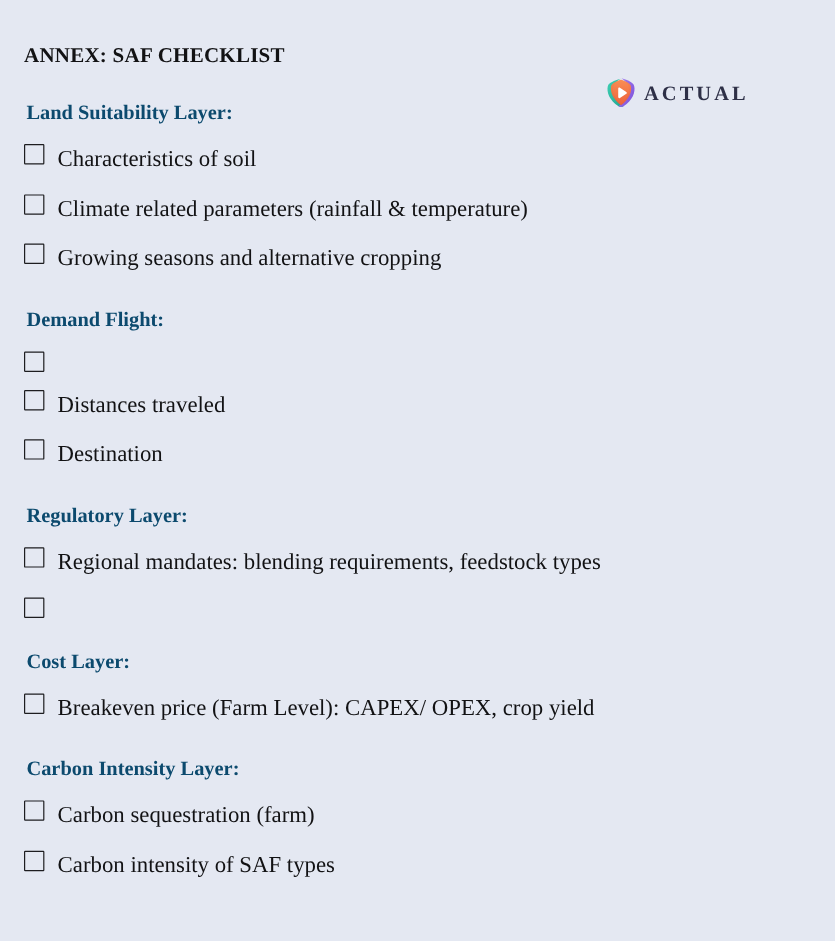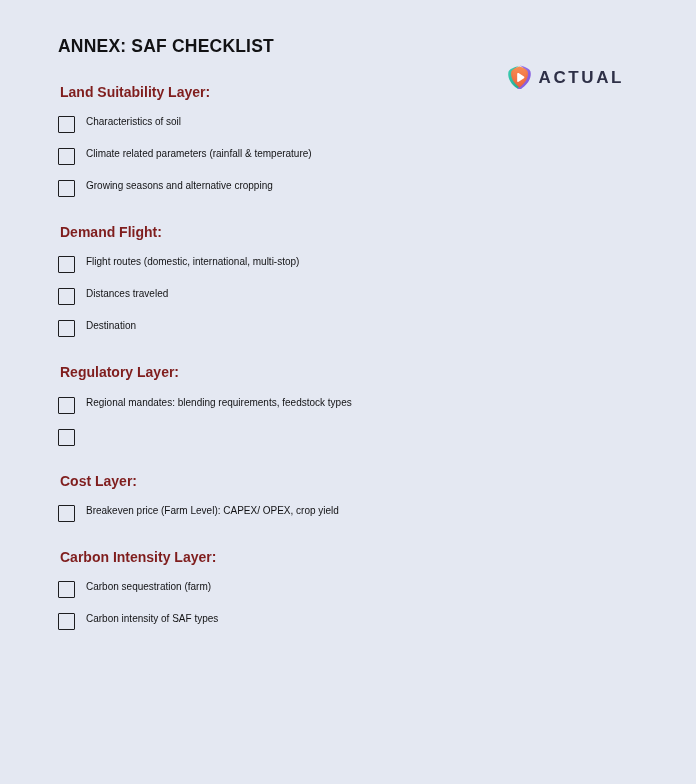--- a/index.html
+++ b/index.html
@@ -14,21 +14,22 @@
     font-family: "Liberation Sans", sans-serif;
     color: #18181b;
     overflow: hidden;
   }
 
   .page {
     position: relative;
     width: 696px;
     height: 632px;
     box-sizing: border-box;
-    padding: 30px 40px 0 58px;
+    padding: 30px 40px 0 20px;
+    font-family: Liberation Serif, serif;
   }
 
   
   .page-title {
     font-size: 17.5px;
     font-weight: bold;
     letter-spacing: 0.2px;
     color: #121214;
     margin: 0;
     padding-top: 6px;
@@ -60,23 +61,23 @@
   }
 
   
   .section {
     margin-top: 26px;
   }
   .section:first-of-type {
     margin-top: 29px;
   }
   .section-title {
-    font-size: 14px;
+    font-size: 17px;
     font-weight: bold;
-    color: #7f1d1d;
+    color: #0c4a6e;
     margin: 0 0 6px 2px;
     line-height: 1.3;
   }
 
   
   .check-item {
     display: flex;
     align-items: flex-start;
     margin-top: 14px;
   }
@@ -84,21 +85,21 @@
     flex: none;
     width: 17px;
     height: 17px;
     box-sizing: border-box;
     border: 1.6px solid #1d1d20;
     background: transparent;
     border-radius: 1px;
     margin-top: 1px;
   }
   .check-label {
-    font-size: 10px;
+    font-size: 19px;
     line-height: 1.45;
     color: #121214;
     margin-left: 11px;
     padding-top: 0px;
     max-width: 515px;
   }
 </style>
 </head>
 <body>
 
@@ -150,21 +151,20 @@
       <span class="checkbox"></span>
       <span class="check-label">Growing seasons and alternative cropping</span>
     </div>
   </div>
 
   <div class="section">
     <div class="section-title">Demand Flight:</div>
 
     <div class="check-item">
       <span class="checkbox"></span>
-      <span class="check-label">Flight routes (domestic, international, multi-stop)</span>
     </div>
     <div class="check-item">
       <span class="checkbox"></span>
       <span class="check-label">Distances traveled</span>
     </div>
     <div class="check-item">
       <span class="checkbox"></span>
       <span class="check-label">Destination</span>
     </div>
   </div>

